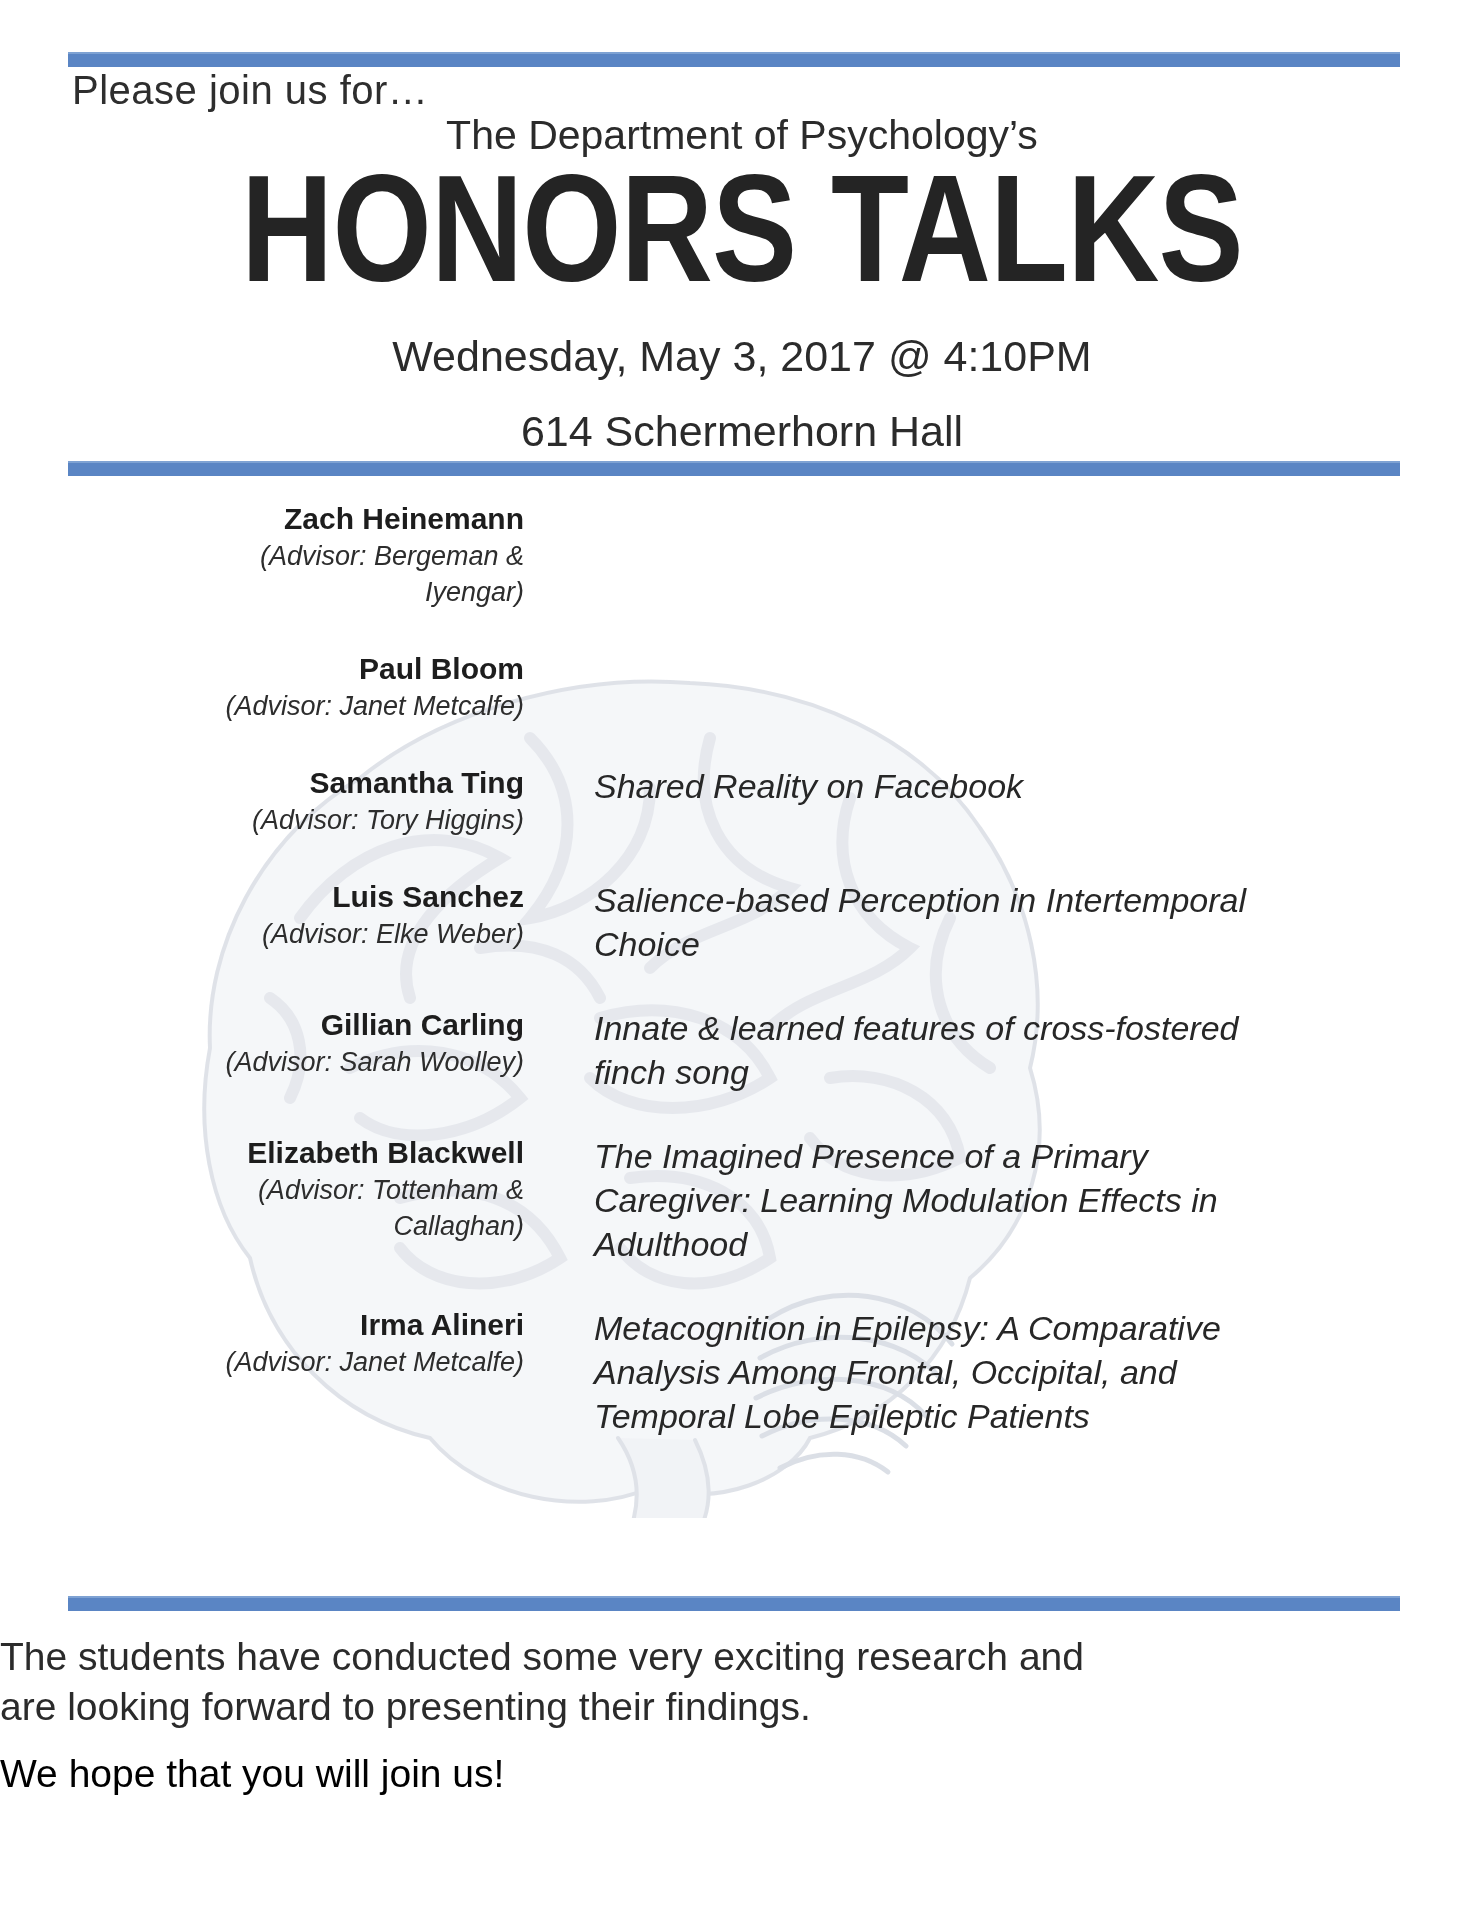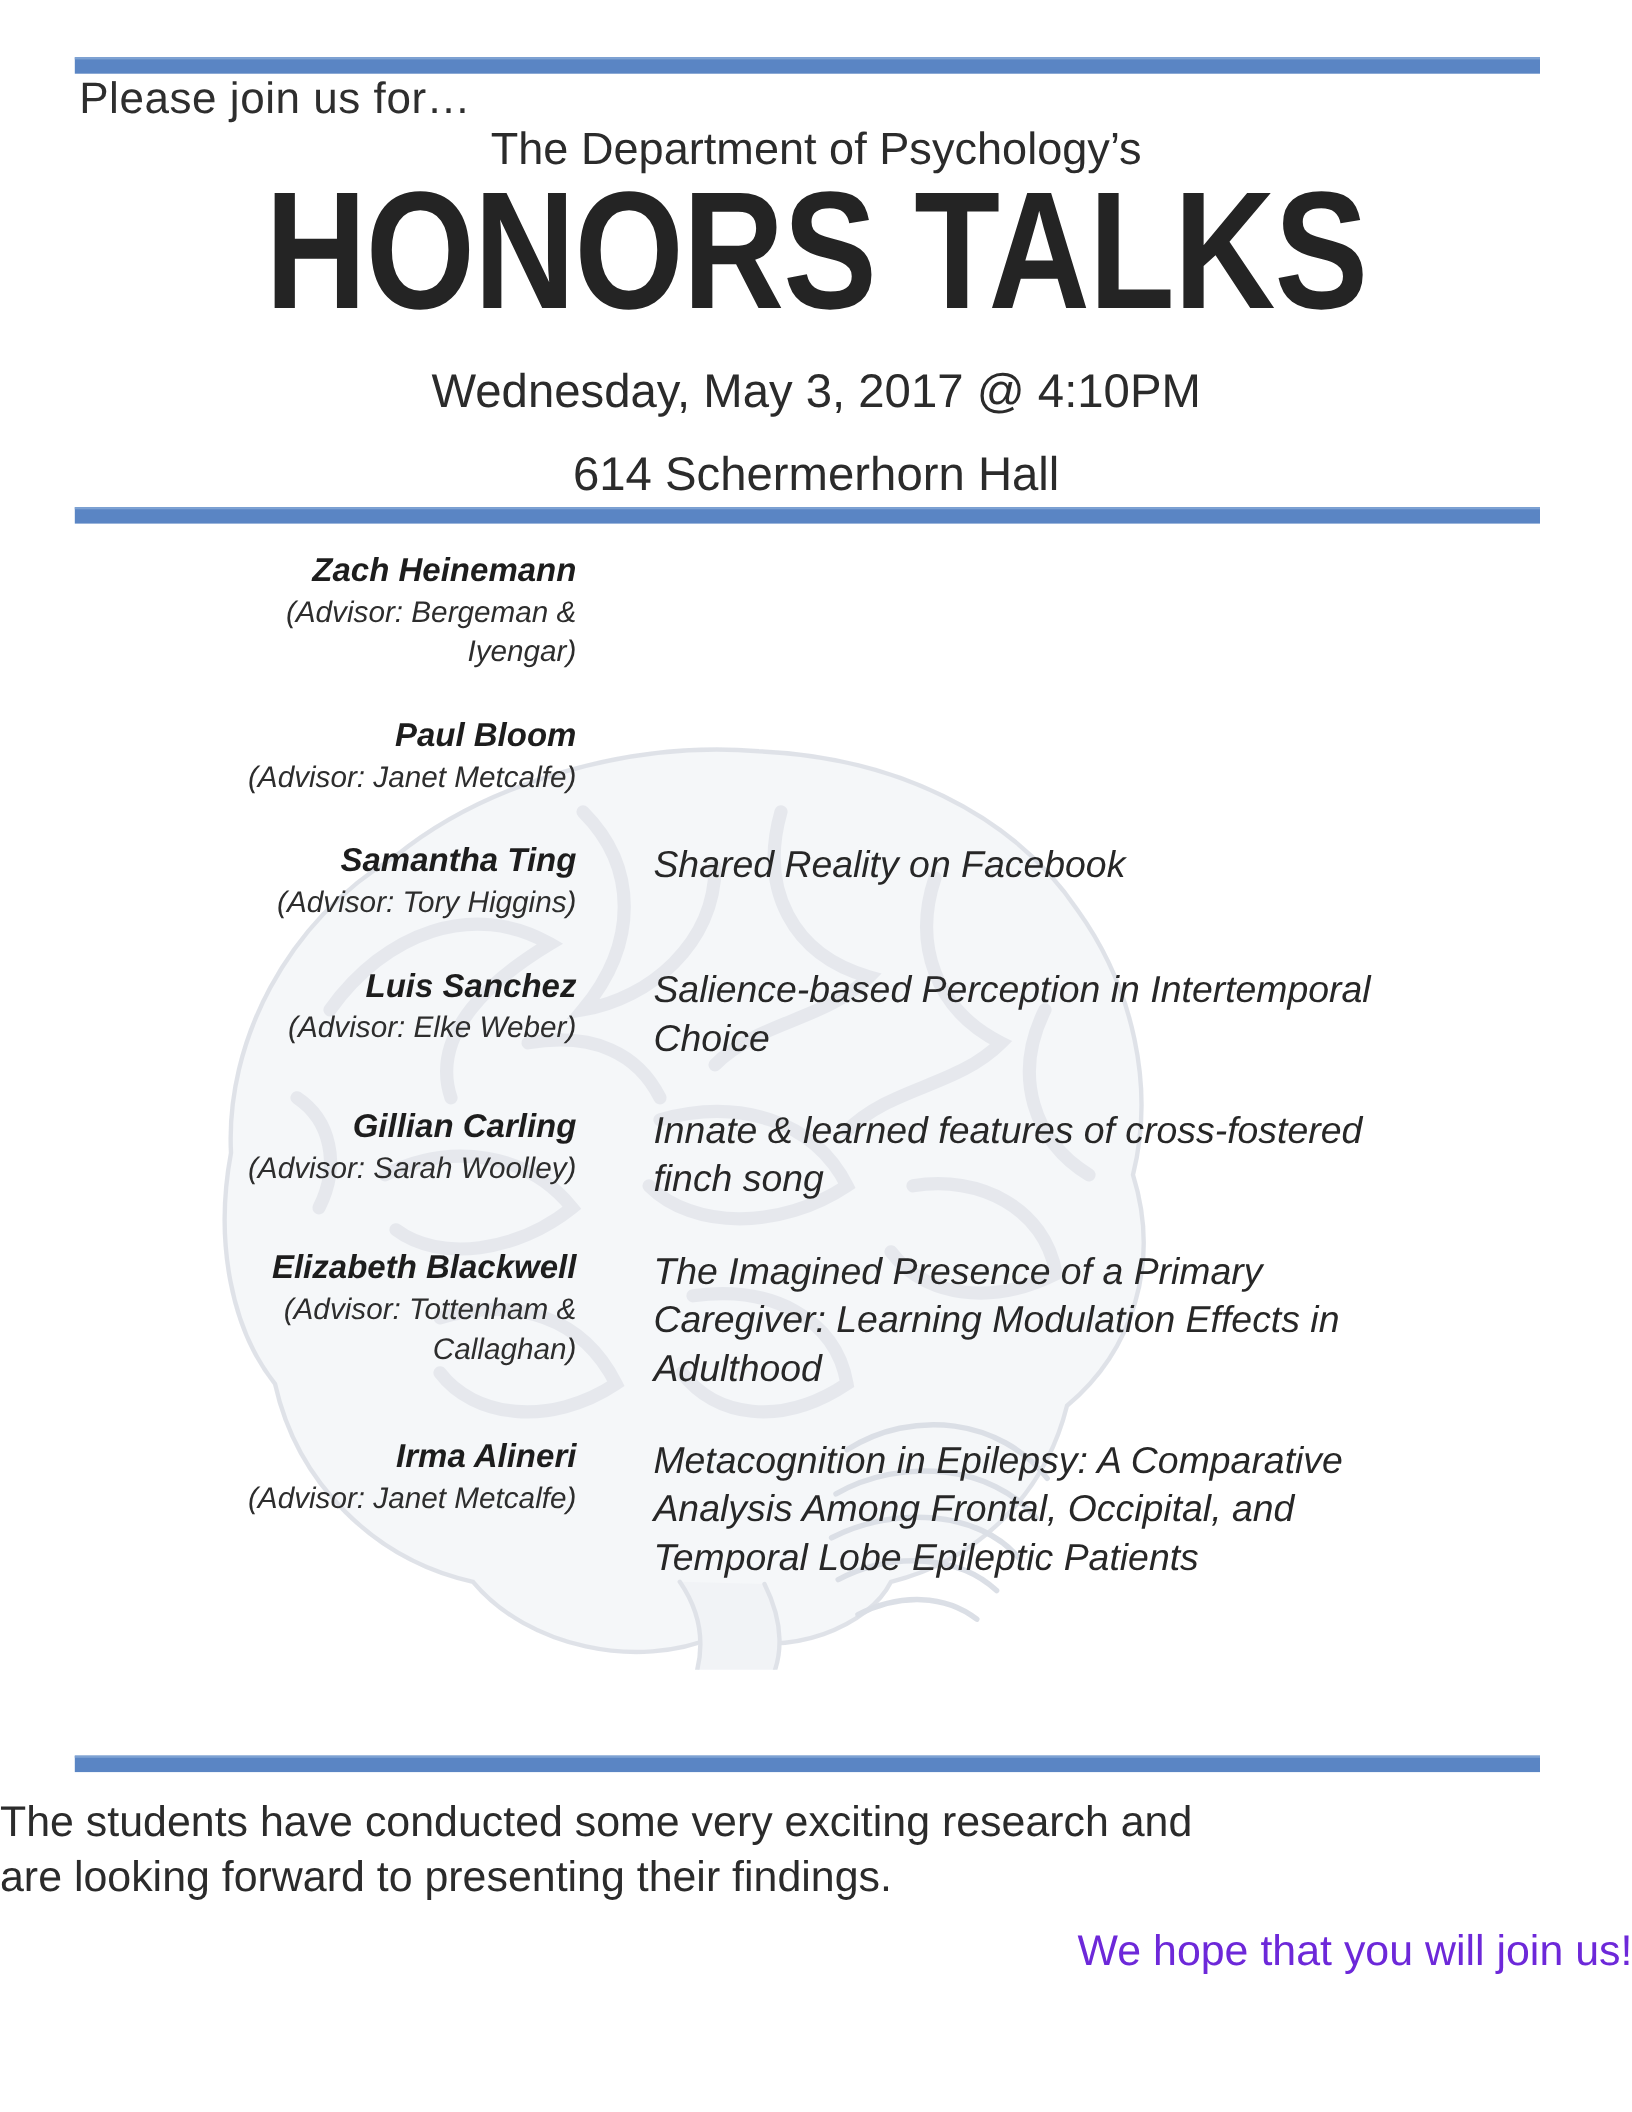--- a/index.html
+++ b/index.html
@@ -44,21 +44,21 @@
     position:absolute;left:168px;top:500px;width:1250px;z-index:2;
   }
   .talk-row{
     display:flex;flex-direction:row;align-items:flex-start;
     margin-bottom:40px;
   }
   .speaker-cell{
     width:356px;flex:0 0 356px;text-align:right;padding-right:70px;
   }
   .speaker-name{
-    font-size:30px;font-weight:bold;color:#1d1d1d;line-height:38px;font-style:italic;
+    font-size:30px;font-weight:bold;color:#1d1d1d;line-height:38px;
   }
   .speaker-advisor{
     font-size:27px;font-style:italic;color:#2d2d2d;line-height:36px;
     white-space:pre-line;
   }
   .talk-title{
     flex:1 1 auto;font-size:34px;font-style:italic;color:#272727;
     line-height:44px;white-space:pre-line;padding-top:0px;
   }
 
@@ -66,22 +66,22 @@
     position:absolute;left:150px;top:618px;width:900px;height:900px;
     z-index:1;opacity:0.55;pointer-events:none;
   }
 
   #footer-message{
     position:absolute;left:0;right:0;top:1632px;
     font-size:39px;color:#2b2b2b;line-height:50px;white-space:pre-line;
     z-index:2;
   }
   #footer-closing{
-    position:absolute;left:0;right:0;top:1752px;text-align:right;
-    font-size:39px;color:#6d28d9;z-index:2;
+    position:absolute;left:0;right:0;top:1752px;text-align:left;
+    font-size:39px;color:#000000;z-index:2;
   }
 </style>
 </head>
 <body>
 
 <div id="bar-top" class="accent-bar"></div>
 
 <div id="intro">Please join us for…</div>
 <div id="subtitle">The Department of Psychology’s</div>
 <div id="main-title">HONORS TALKS</div>

